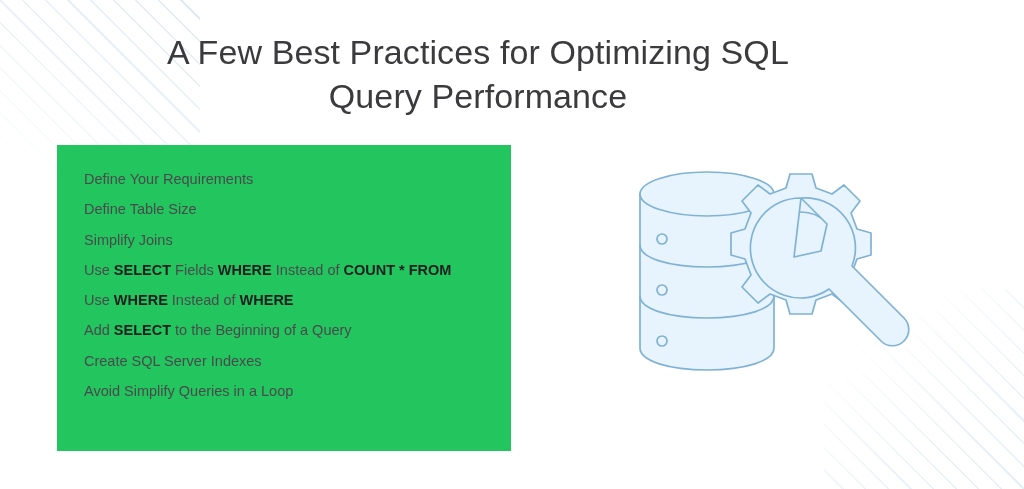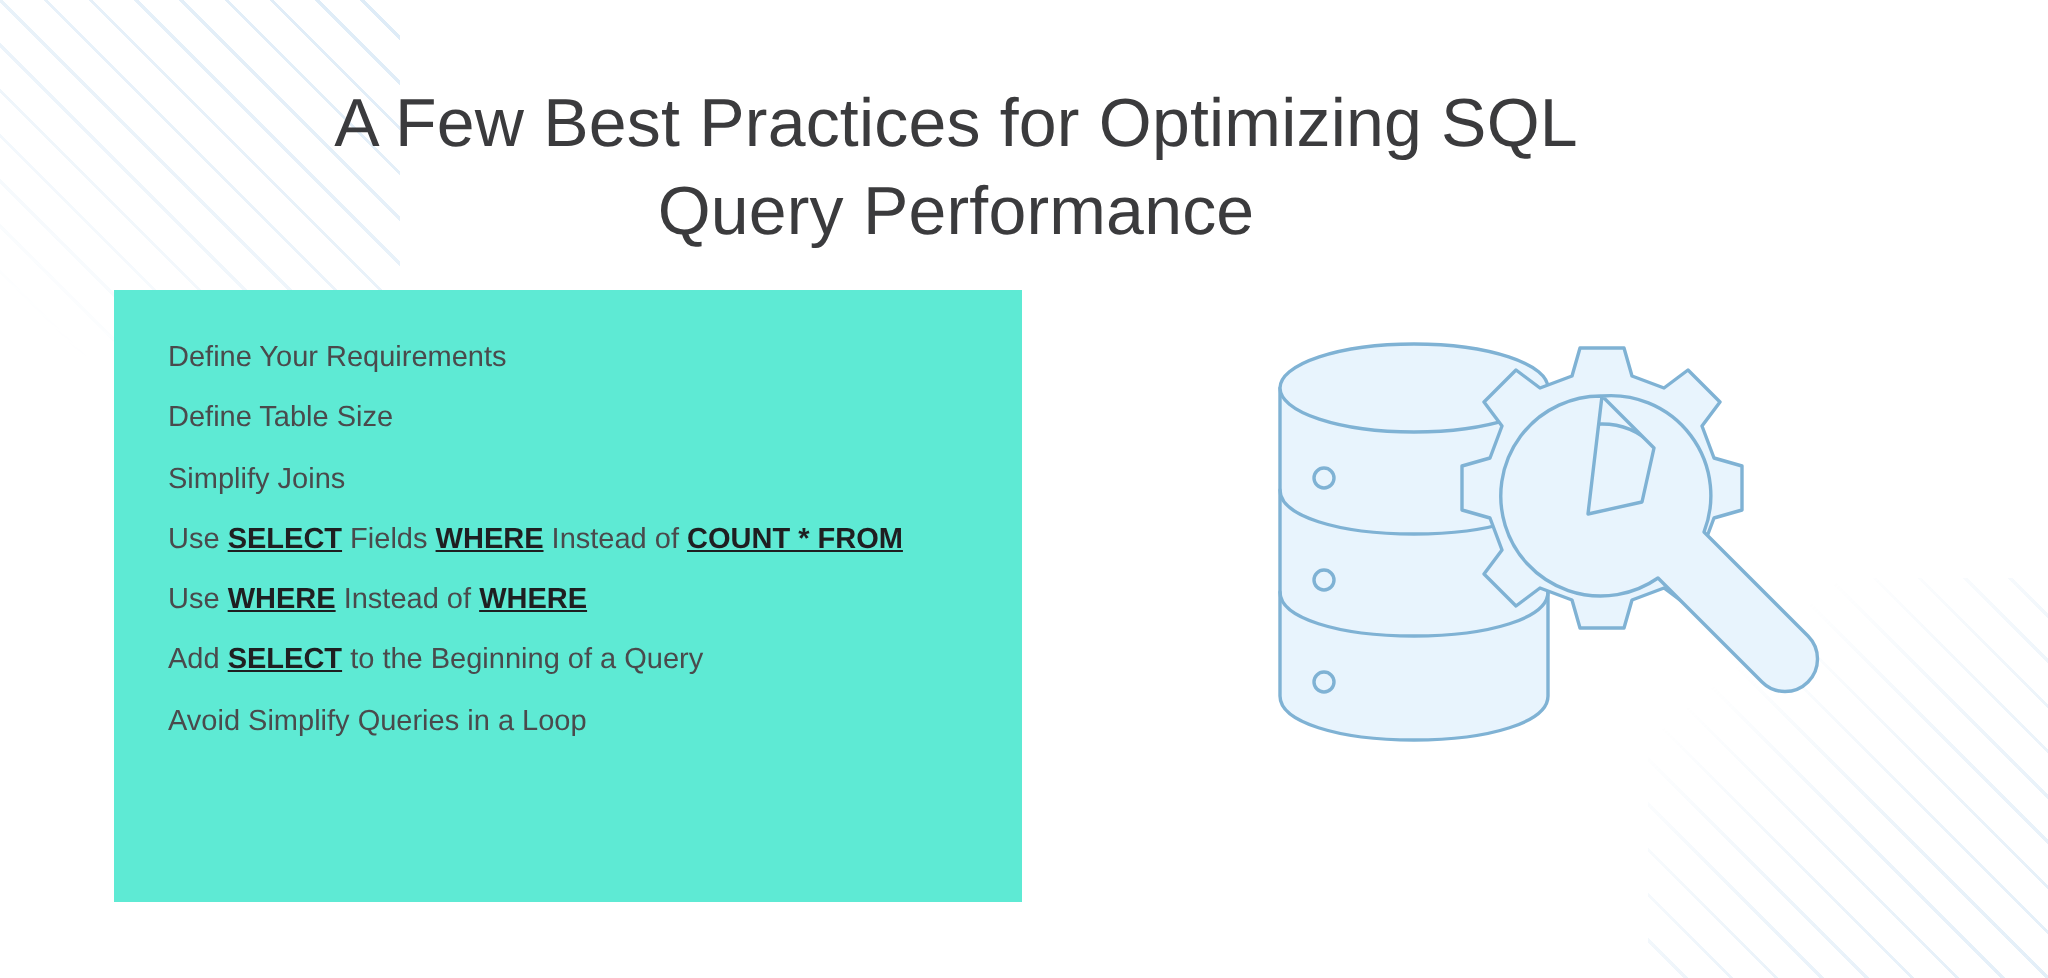--- a/index.html
+++ b/index.html
@@ -55,57 +55,56 @@
       rgba(255, 255, 255, 0) 16px
     );
     -webkit-mask-image: linear-gradient(320deg, rgba(0,0,0,0.95) 0%, rgba(0,0,0,0.5) 50%, rgba(0,0,0,0) 82%);
     mask-image: linear-gradient(320deg, rgba(0,0,0,0.95) 0%, rgba(0,0,0,0.5) 50%, rgba(0,0,0,0) 82%);
   }
 
   
   #title {
     position: absolute;
     left: 0;
-    top: 40px;
+    top: 30px;
     width: 956px;
     text-align: center;
     font-size: 34px;
     line-height: 44px;
     color: #3b3b3d;
     font-weight: 400;
     letter-spacing: 0.1px;
     white-space: pre-line;
   }
 
   
   #practices-panel {
     position: absolute;
     left: 57px;
     top: 145px;
     width: 454px;
     height: 306px;
-    background: #5eead4;
+    background: #22c55e;
   }
   #practices-list {
     position: absolute;
     left: 27px;
     top: 19px;
     right: 14px;
   }
   .practice-item {
     font-size: 14.5px;
     line-height: 30.3px;
     color: #4a4a4c;
     font-weight: 400;
     white-space: nowrap;
   }
   .practice-item b {
     font-weight: 700;
     color: #1f1f21;
-    text-decoration: underline;
   }
 
   
   #illustration {
     position: absolute;
     left: 618px;
     top: 162px;
     width: 300px;
     height: 218px;
   }
@@ -127,20 +126,21 @@
 Query Performance</div>
 
   <div id="practices-panel">
     <div id="practices-list">
       <div class="practice-item">Define Your Requirements</div>
       <div class="practice-item">Define Table Size</div>
       <div class="practice-item">Simplify Joins</div>
       <div class="practice-item">Use <b>SELECT</b> Fields <b>WHERE</b> Instead of <b>COUNT * FROM</b></div>
       <div class="practice-item">Use <b>WHERE</b> Instead of <b>WHERE</b></div>
       <div class="practice-item">Add <b>SELECT</b> to the Beginning of a Query</div>
+      <div class="practice-item">Create SQL Server Indexes</div>
       <div class="practice-item">Avoid Simplify Queries in a Loop</div>
     </div>
   </div>
 
   <div id="illustration">
     <svg viewBox="0 0 300 218" xmlns="http://www.w3.org/2000/svg">
       <g fill="#e8f4fd" stroke="#7fb2d4" stroke-width="1.7" stroke-linejoin="round" stroke-linecap="round">
 
         <path d="M22 32 L22 186 C22 199 51 208 89 208 C127 208 156 199 156 186 L156 32 Z"></path>
 

